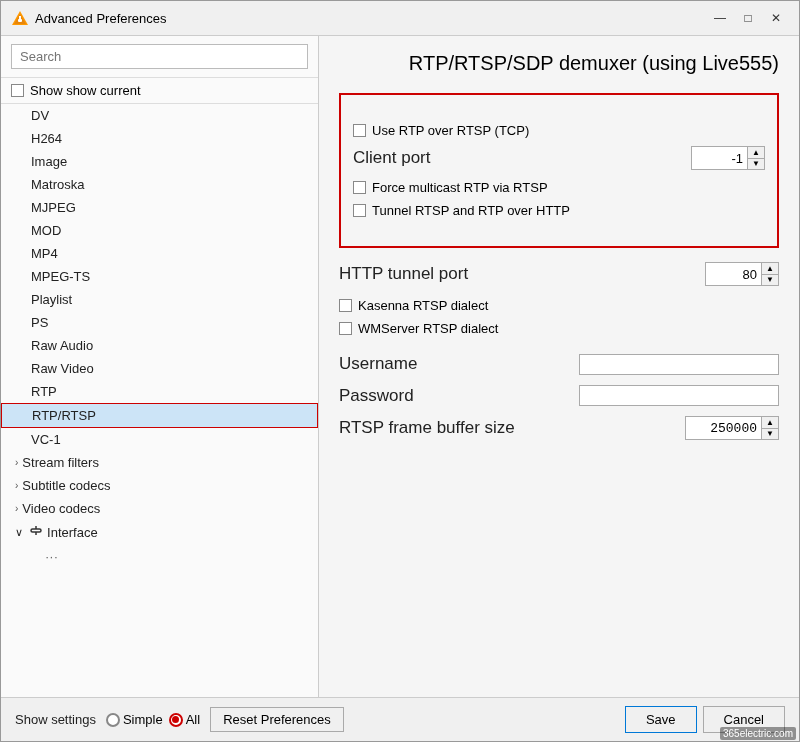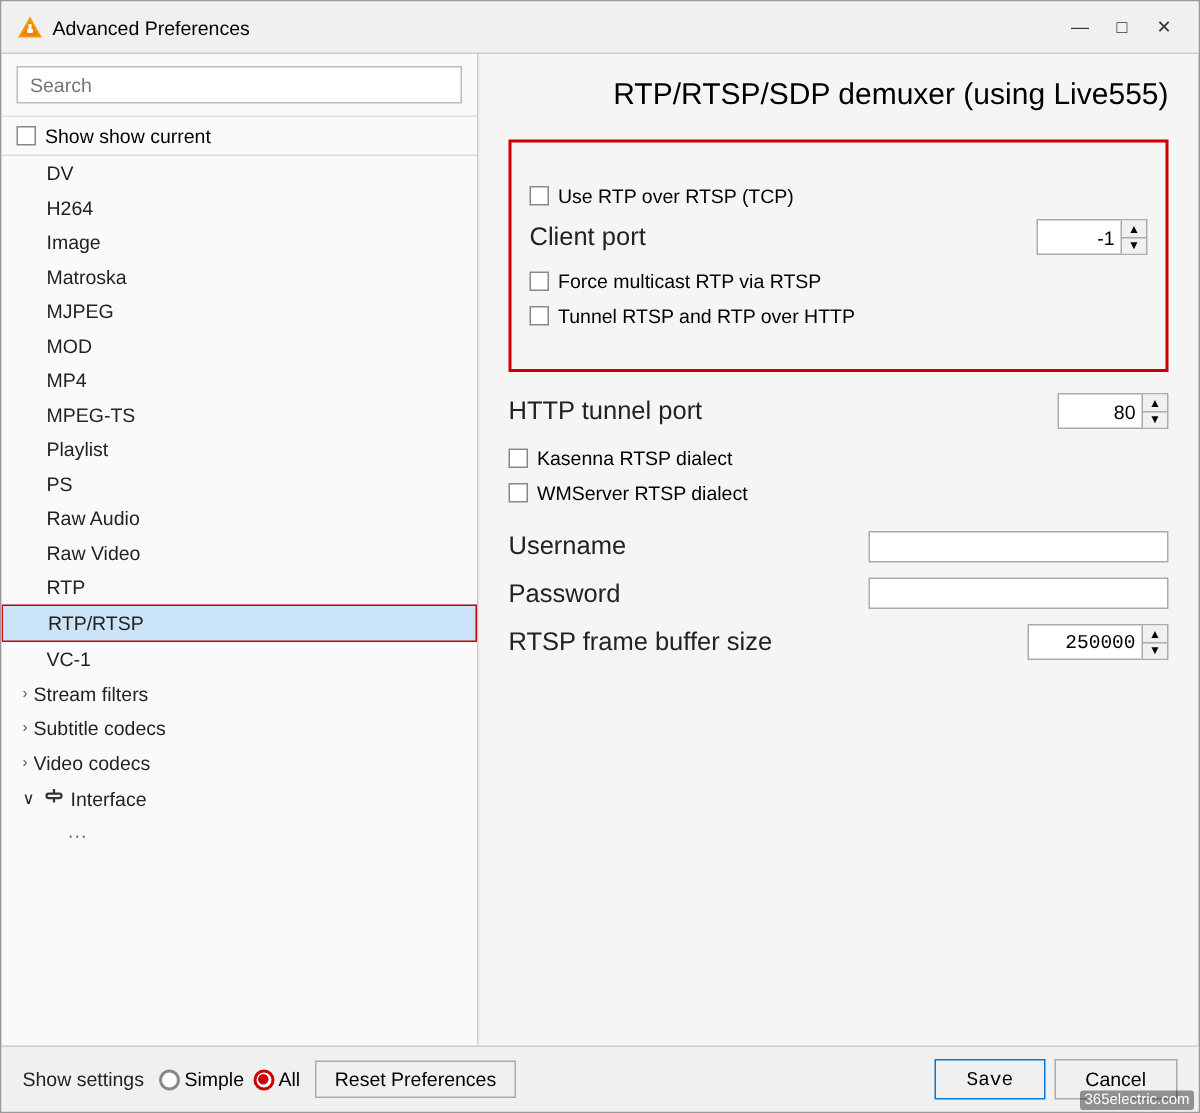--- a/index.html
+++ b/index.html
@@ -269,21 +269,20 @@
     .action-btn {
       padding: 5px 20px;
       border: 1px solid #aaa;
       background: #f0f0f0;
       cursor: pointer;
       font-size: 13px;
     }
     .save-btn {
       border: 1px solid #0078d7;
       color: #000;
-      font-family: Liberation Mono, monospace;
     }
 
     
     .tree-list::-webkit-scrollbar { width: 8px; }
     .tree-list::-webkit-scrollbar-track { background: #f0f0f0; }
     .tree-list::-webkit-scrollbar-thumb { background: #ccc; border-radius: 2px; }
 
     .watermark {
       position: absolute;
       bottom: 2px;

